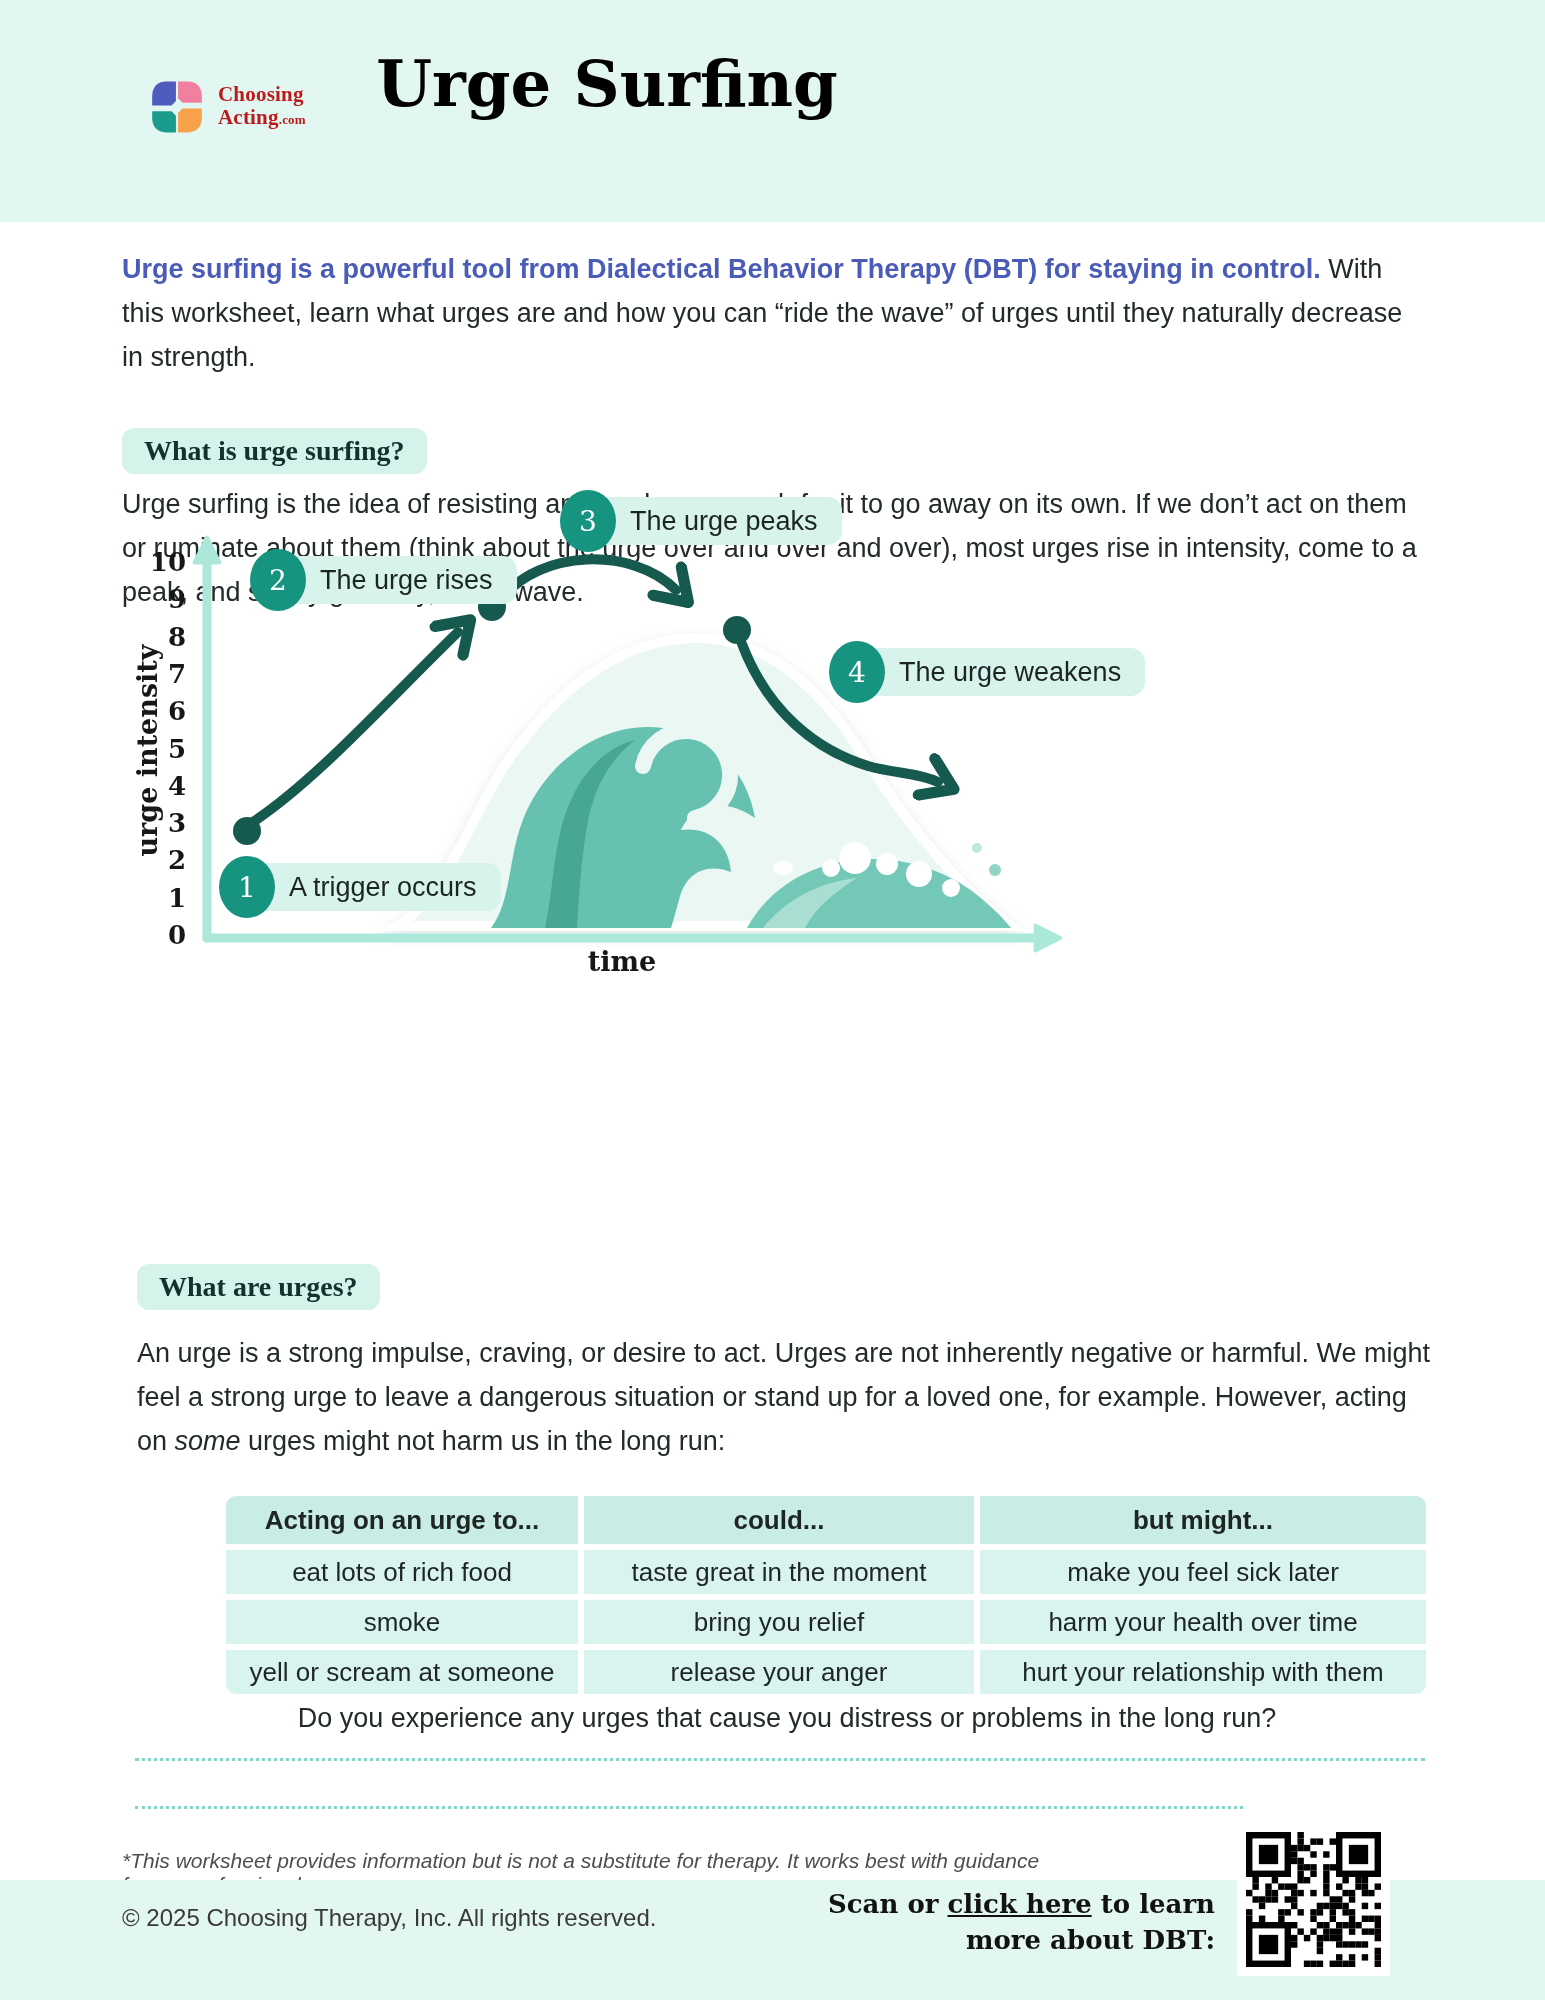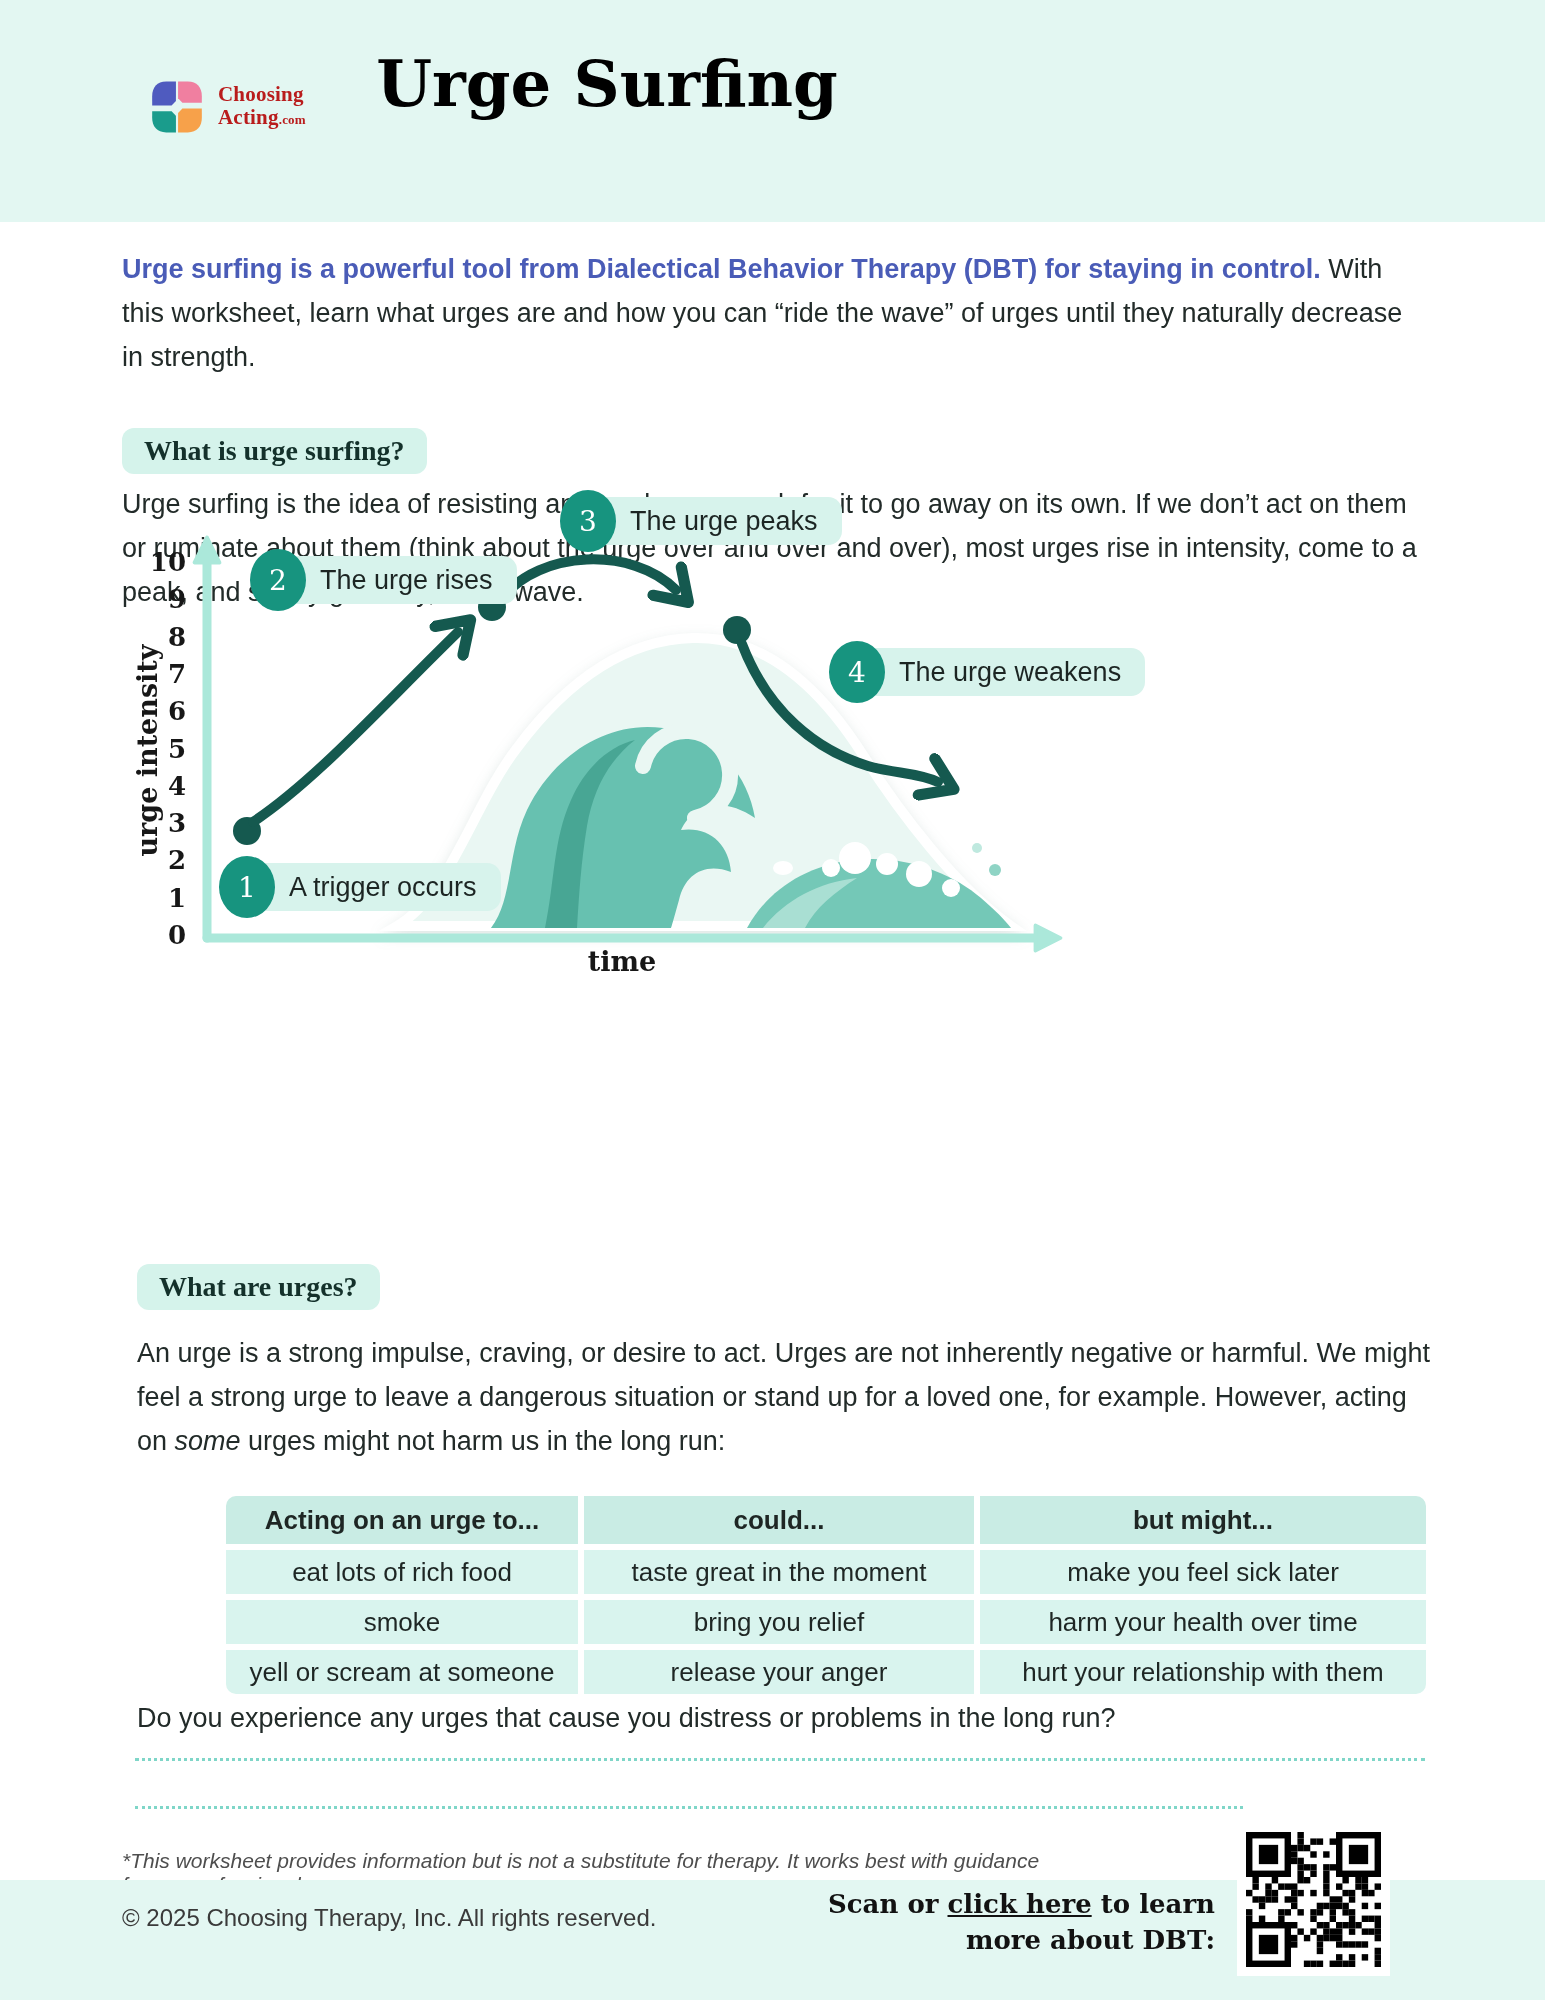--- a/index.html
+++ b/index.html
@@ -22,21 +22,21 @@
   .intro { left:122px; top:247px; width:1305px; }
   .intro-highlight { color:#4a5cb7; font-weight:700; }
   .pill-heading {
     position:absolute; background:#d5f3eb; border-radius:12px; padding:7px 22px;
     font-family:Liberation Serif, serif; font-weight:700; font-size:28px; color:#14312b;
   }
   .pill1 { left:122px; top:428px; }
   .pill2 { left:137px; top:1264px; }
   .para2 { left:122px; top:482px; width:1310px; }
   .para3 { left:137px; top:1331px; width:1300px; }
-  .question { left:137px; top:1696px; width:1300px; }
+  .question { left:137px; top:1696px; width:1300px;text-align:center; }
   .italic { font-style:italic; }
   
   .chart { position:absolute; left:120px; top:488px; width:1320px; height:500px; }
   .chart-svg { position:absolute; left:0; top:0; }
   .ytick {
     position:absolute; left:8px; width:58px; text-align:right; transform:translateY(-50%);
     font-family:"DejaVu Serif", serif; font-weight:700; font-size:26px; color:#171717;
   }
   .axis-label { position:absolute; font-family:"DejaVu Serif", serif; font-weight:700; font-size:27px; color:#171717; }
   .ylabel { left:-123px; top:247px; width:300px; text-align:center; transform:rotate(-90deg); }

